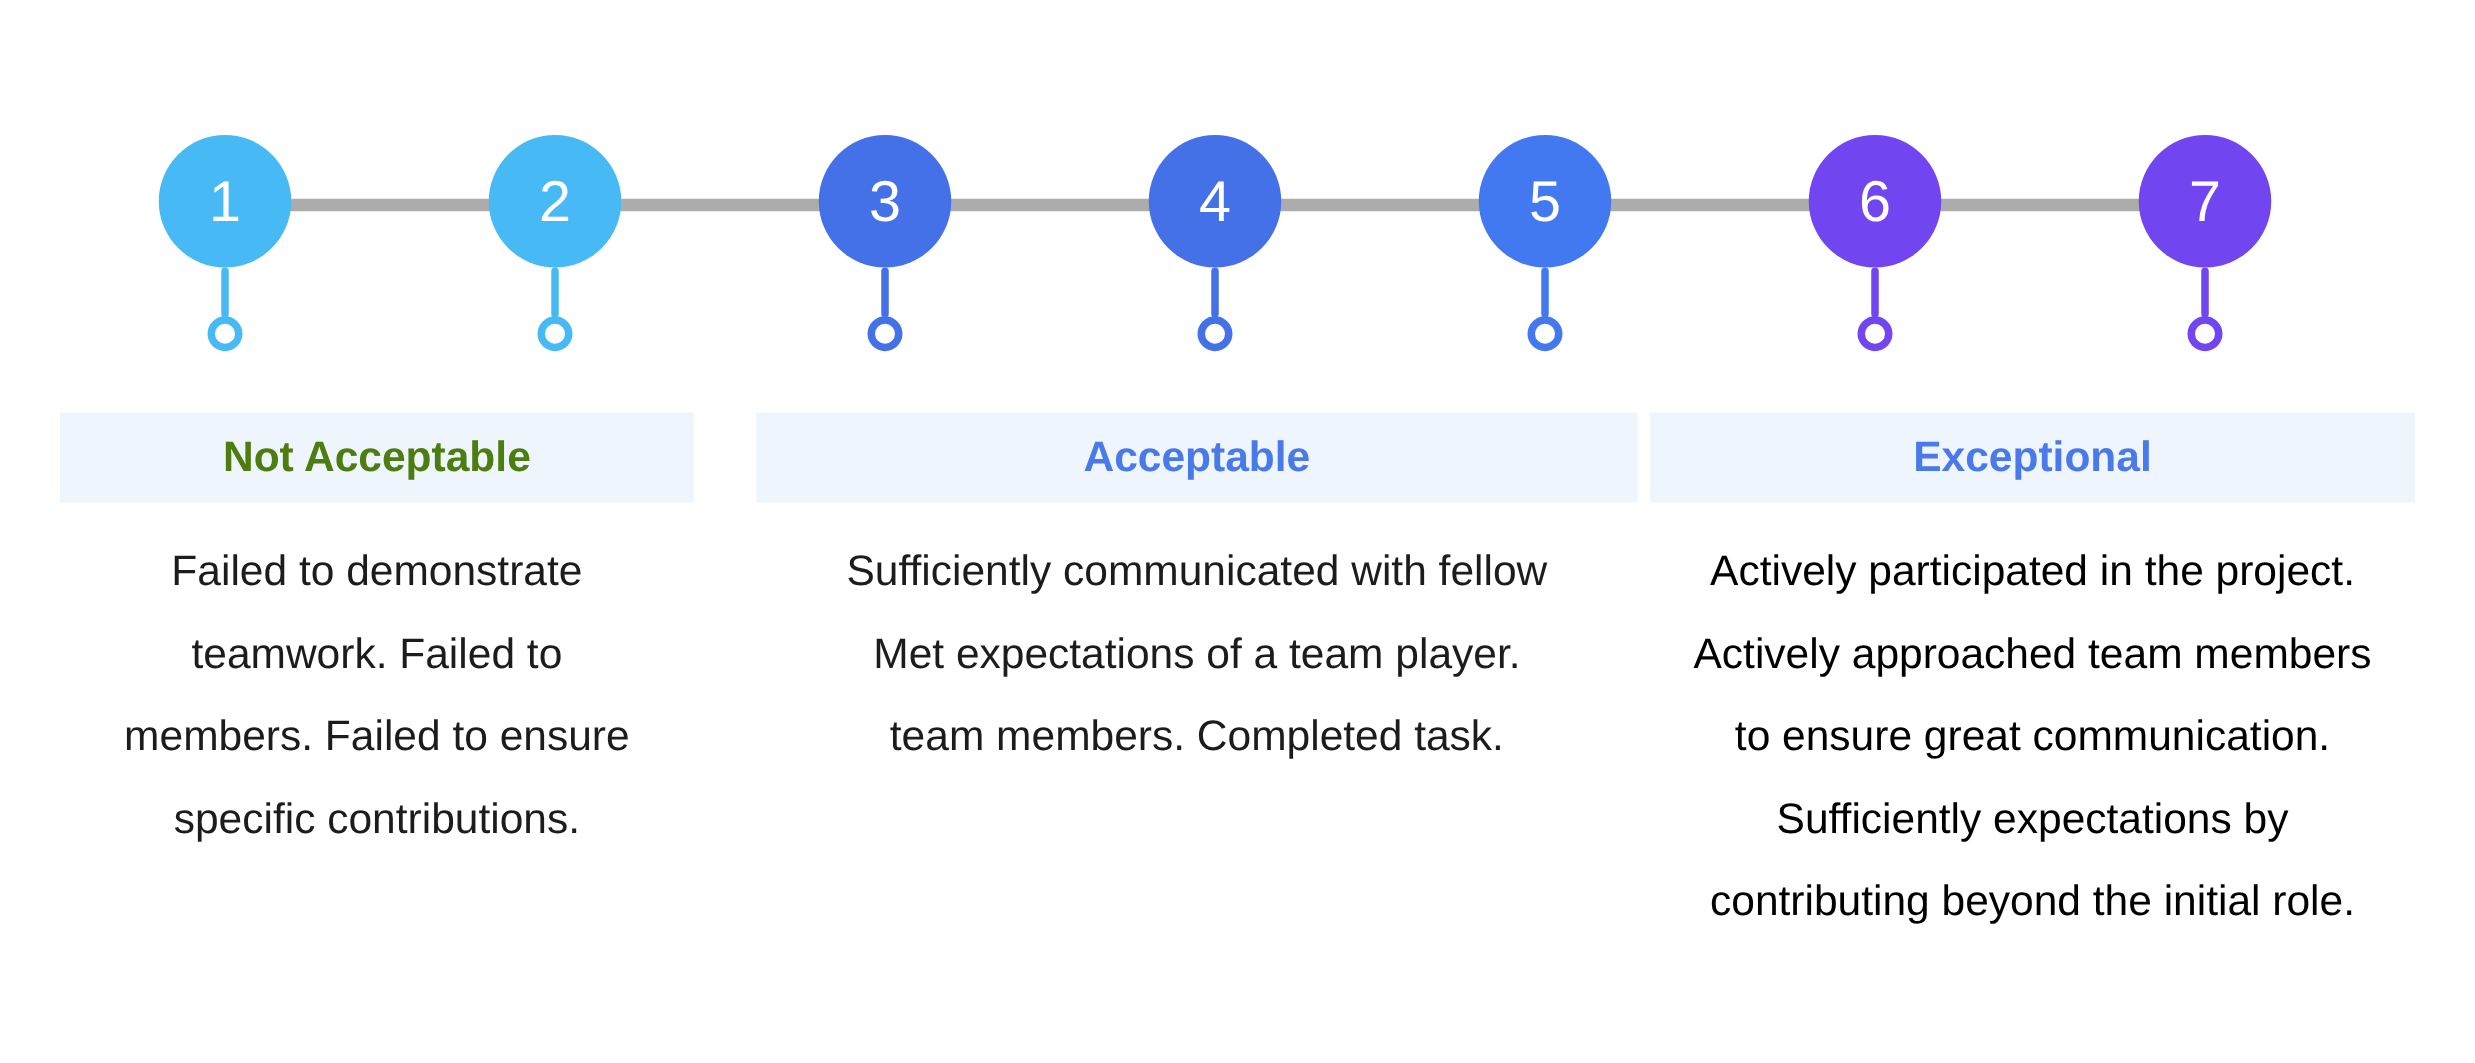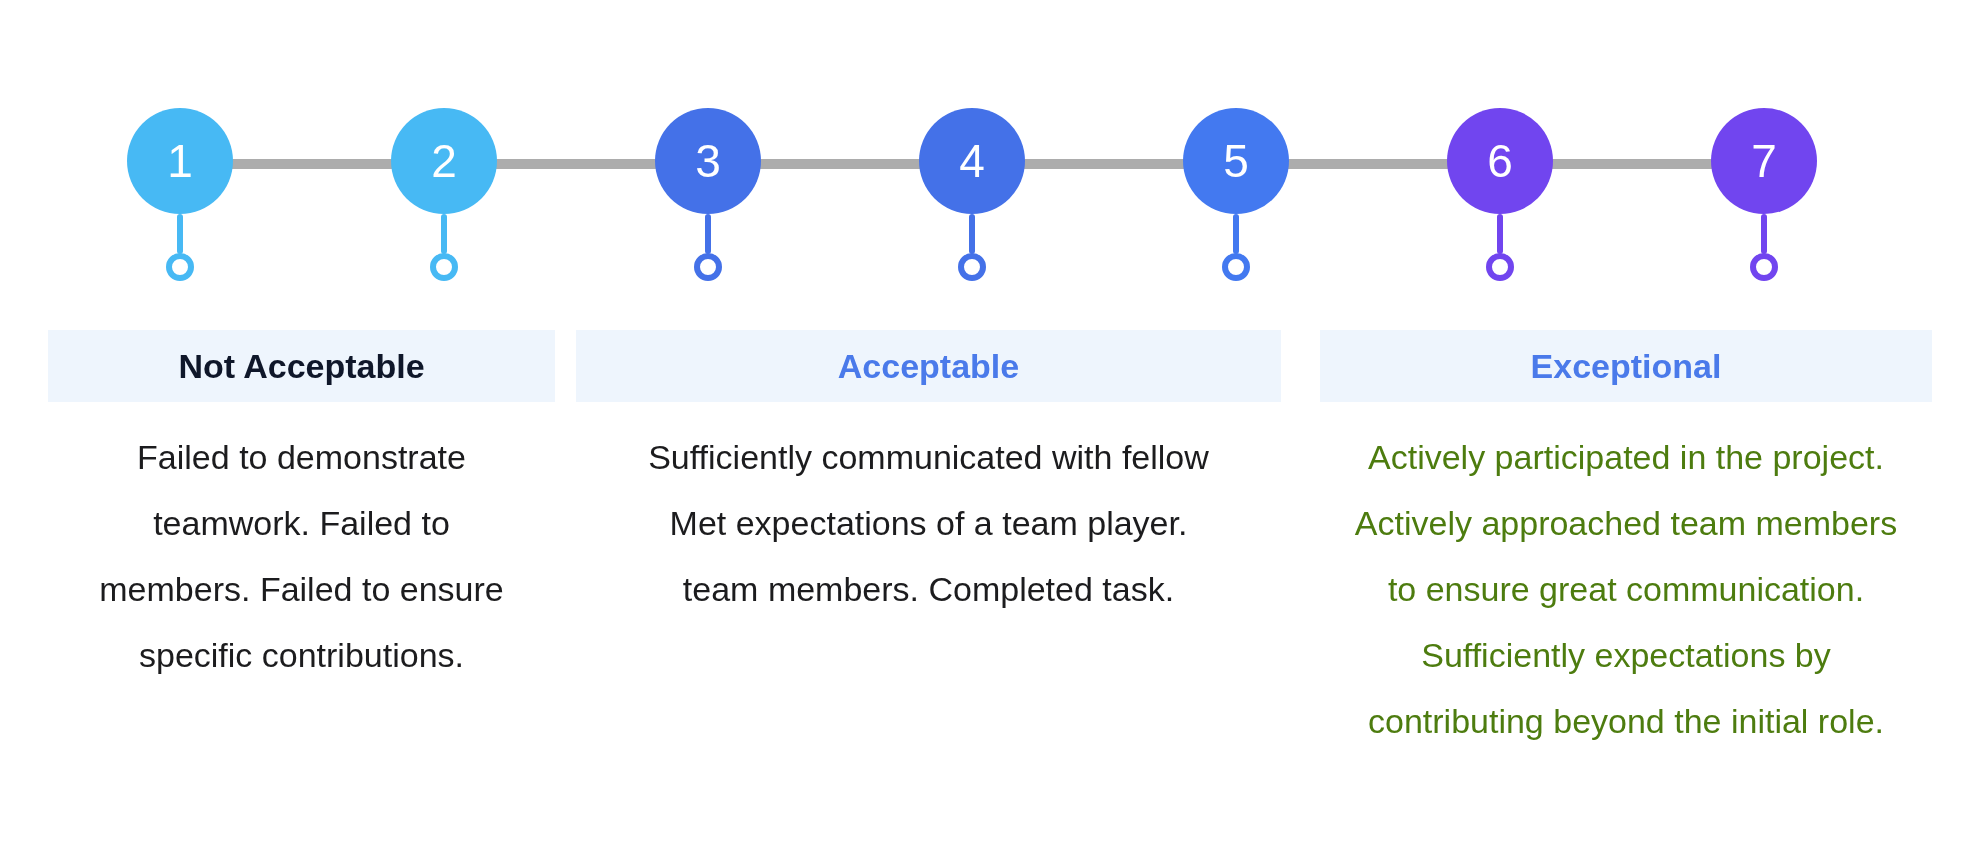--- a/index.html
+++ b/index.html
@@ -26,21 +26,21 @@
     cursor:pointer;user-select:none;
   }
   .stem{position:absolute;left:50px;top:106px;width:6px;height:40px;border-radius:3px;}
   .ring{
     position:absolute;left:39px;top:145px;width:16px;height:16px;
     border:6px solid #000;border-radius:50%;background:#ffffff;
   }
   
   .col{position:absolute;top:330px;text-align:center;}
   .col-1{left:48px;width:507px;}
-  .col-2{left:576px;width:705px;}
+  .col-2{left:605px;width:705px;}
   .col-3{left:1320px;width:612px;}
   .band{
     height:72px;line-height:72px;
     font-size:34px;font-weight:bold;
   }
   .desc{
     margin-top:22px;
     font-size:34px;line-height:66px;text-align:center;
   }
   .desc .line{min-height:0;}
@@ -88,41 +88,41 @@
     <div class="ring" style="border-color: rgb(113, 69, 239);"></div>
   </div>
 
   <div class="node node-7">
     <div class="bubble" style="background: rgb(113, 69, 239);">7</div>
     <div class="stem" style="background: rgb(113, 69, 239);"></div>
     <div class="ring" style="border-color: rgb(113, 69, 239);"></div>
   </div>
 
   <div class="col col-1">
-    <div class="band" style="background: rgb(238, 245, 253); color: #0f172a;">Not Acceptable</div>
+    <div class="band" style="background: rgb(238, 245, 253); color: #4d7c0f;">Not Acceptable</div>
     <div class="desc" style="color: rgb(28, 28, 30);">
       <div class="line">Failed to demonstrate</div>
       <div class="line">teamwork. Failed to</div>
       <div class="line">members. Failed to ensure</div>
       <div class="line">specific contributions.</div>
     </div>
   </div>
 
   <div class="col col-2">
     <div class="band" style="background: rgb(238, 245, 253); color: rgb(74, 122, 234);">Acceptable</div>
     <div class="desc" style="color: rgb(28, 28, 30);">
       <div class="line">Sufficiently communicated with fellow</div>
       <div class="line">Met expectations of a team player.</div>
       <div class="line">team members. Completed task.</div>
     </div>
   </div>
 
   <div class="col col-3">
     <div class="band" style="background: rgb(238, 245, 253); color: rgb(74, 122, 234);">Exceptional</div>
-    <div class="desc" style="color: #4d7c0f;">
+    <div class="desc" style="color: #000000;">
       <div class="line">Actively participated in the project.</div>
       <div class="line">Actively approached team members</div>
       <div class="line">to ensure great communication.</div>
       <div class="line">Sufficiently expectations by</div>
       <div class="line">contributing beyond the initial role.</div>
     </div>
   </div>
 
 </div>
 

